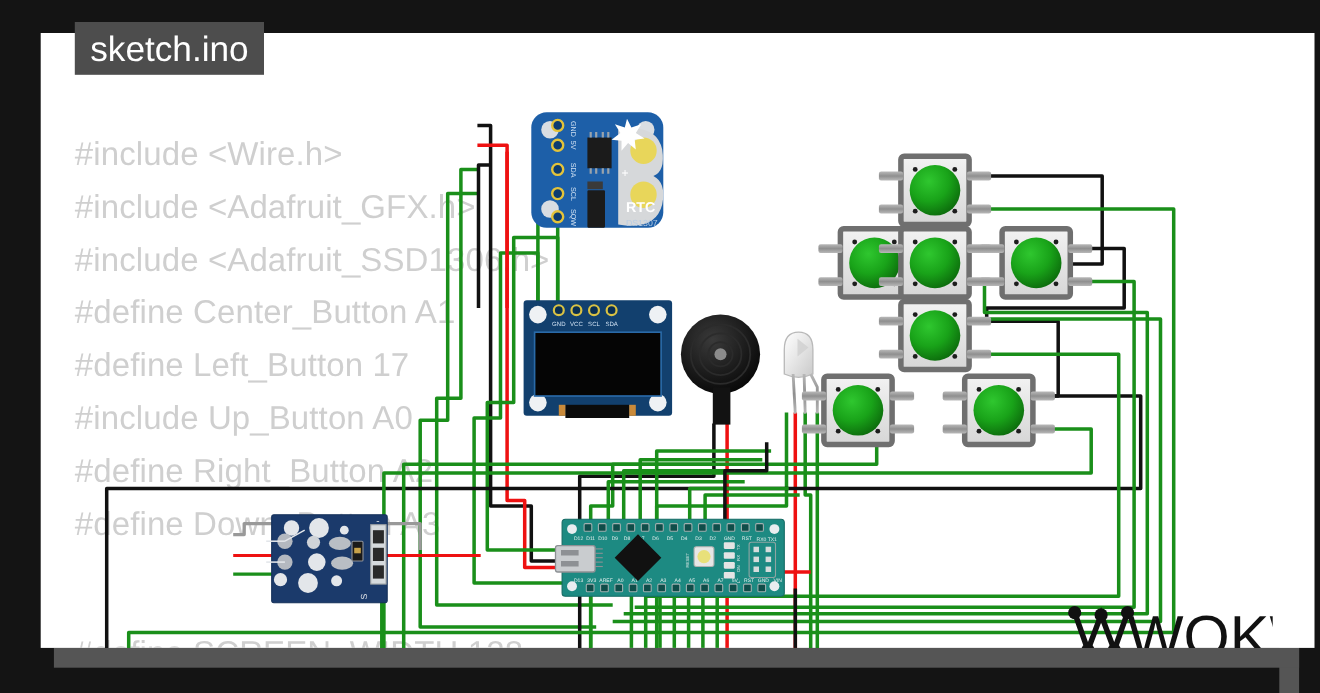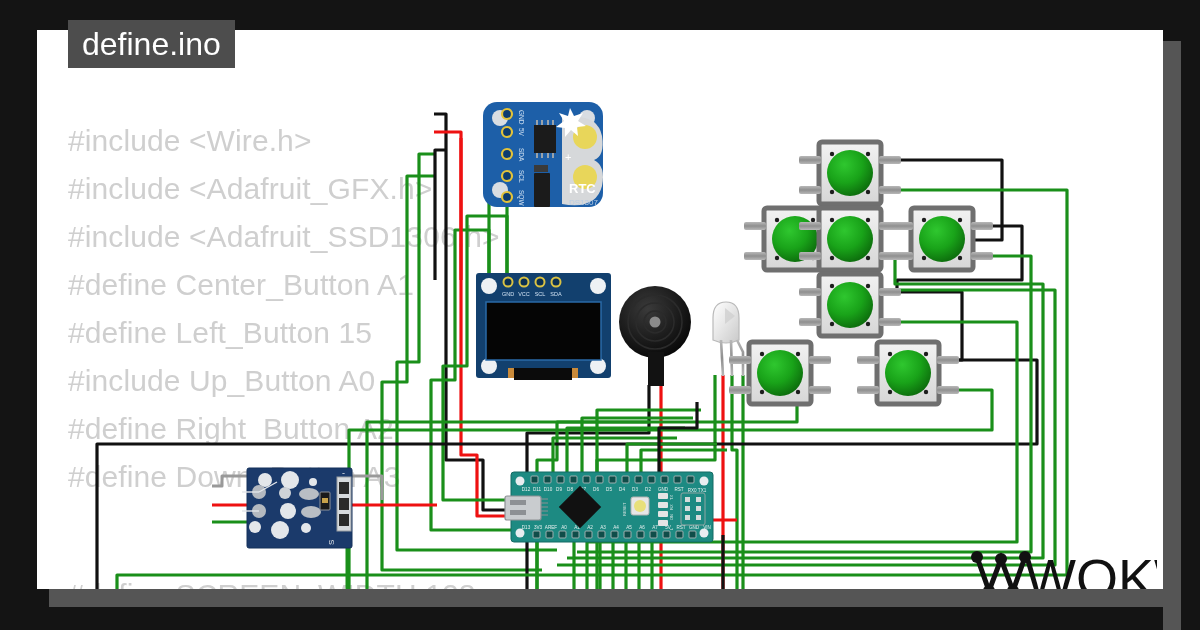--- a/index.html
+++ b/index.html
@@ -13,21 +13,21 @@
   #root{position:absolute;left:0;top:0;width:1200px;height:630px;}
 
   
   .shadow-band{position:absolute;background:#555555;}
   #shadow-right{left:1163px;top:41px;width:18px;height:589px;}
   #shadow-bottom{left:49px;top:589px;width:1132px;height:18px;}
 
   
   #canvas{
     position:absolute;left:37px;top:30px;width:1126px;height:559px;
-    background:#ffffff;overflow:hidden;
+    background:#ffffff;overflow:hidden;padding-left:32px;
   }
 
   
   #code-layer{
     position:absolute;left:0;top:0;width:1126px;height:559px;
     pointer-events:none;
   }
   .code-line{
     position:absolute;left:31px;
     color:#cfcfcf;
@@ -67,21 +67,21 @@
   <div class="shadow-band" id="shadow-right"></div>
   <div class="shadow-band" id="shadow-bottom"></div>
 
   <div id="canvas">
 
     <div id="code-layer">
       <div class="code-line" style="top:94px">#include &lt;Wire.h&gt;</div>
       <div class="code-line" style="top:142px">#include &lt;Adafruit_GFX.h&gt;</div>
       <div class="code-line" style="top:190px">#include &lt;Adafruit_SSD1306.h&gt;</div>
       <div class="code-line" style="top:238px">#define Center_Button A1</div>
-      <div class="code-line" style="top:286px">#define Left_Button 15</div>
+      <div class="code-line" style="top:286px">#define Left_Button 17</div>
       <div class="code-line" style="top:334px">#include Up_Button A0</div>
       <div class="code-line" style="top:382px">#define Right_Button A2</div>
       <div class="code-line" style="top:430px">#define Down_Button A3</div>
       <div class="code-line" style="top:548px">#define SCREEN_WIDTH 128</div>
     </div>
 
     <svg id="diagram" viewBox="0 0 1126 559">
       <defs>
         <radialGradient id="btnDome" cx="38%" cy="32%" r="72%">
           <stop offset="0%" stop-color="#2fc72f"></stop>
@@ -535,15 +535,15 @@
         <circle cx="10" cy="12" r="6"></circle>
         <circle cx="22" cy="46" r="6"></circle>
         <circle cx="34" cy="14" r="6"></circle>
         <circle cx="46" cy="46" r="6"></circle>
         <circle cx="58" cy="12" r="6"></circle>
       </g>
       <text x="58" y="52" font-size="54" font-family="Liberation Sans, sans-serif" fill="#111111">WOKWi</text>
     </svg>
   </div>
 
-  <div id="tab-badge">define.ino</div>
+  <div id="tab-badge">sketch.ino</div>
 
 </div>
 
 </body></html>

